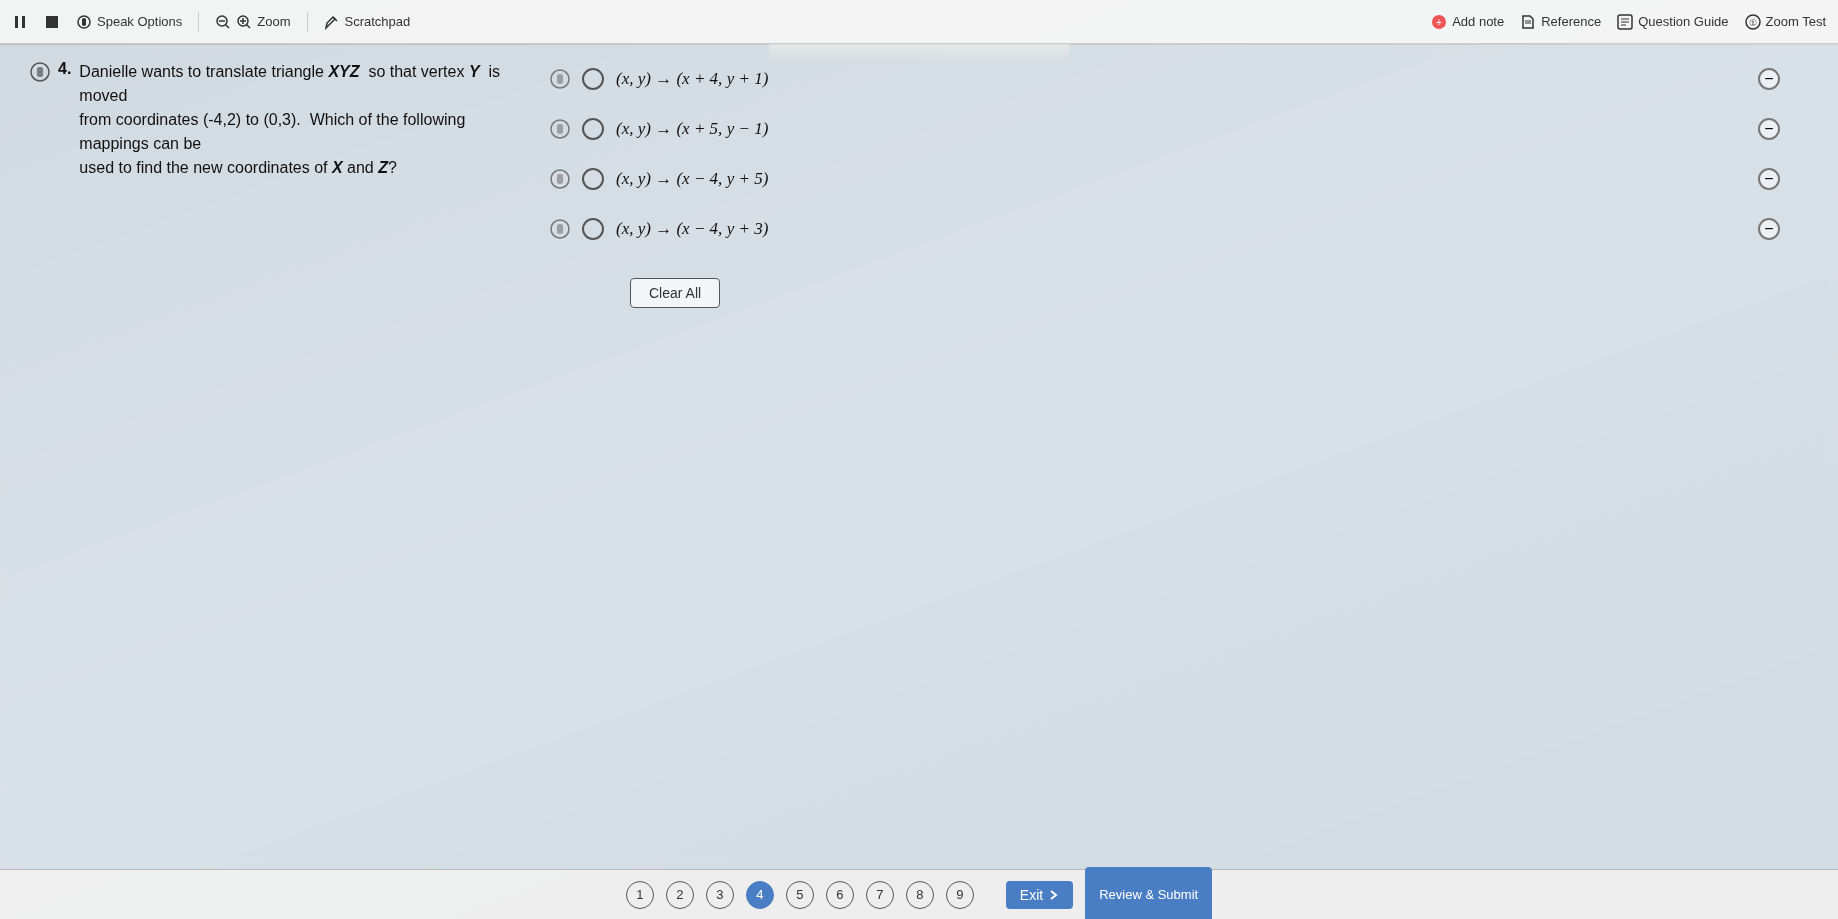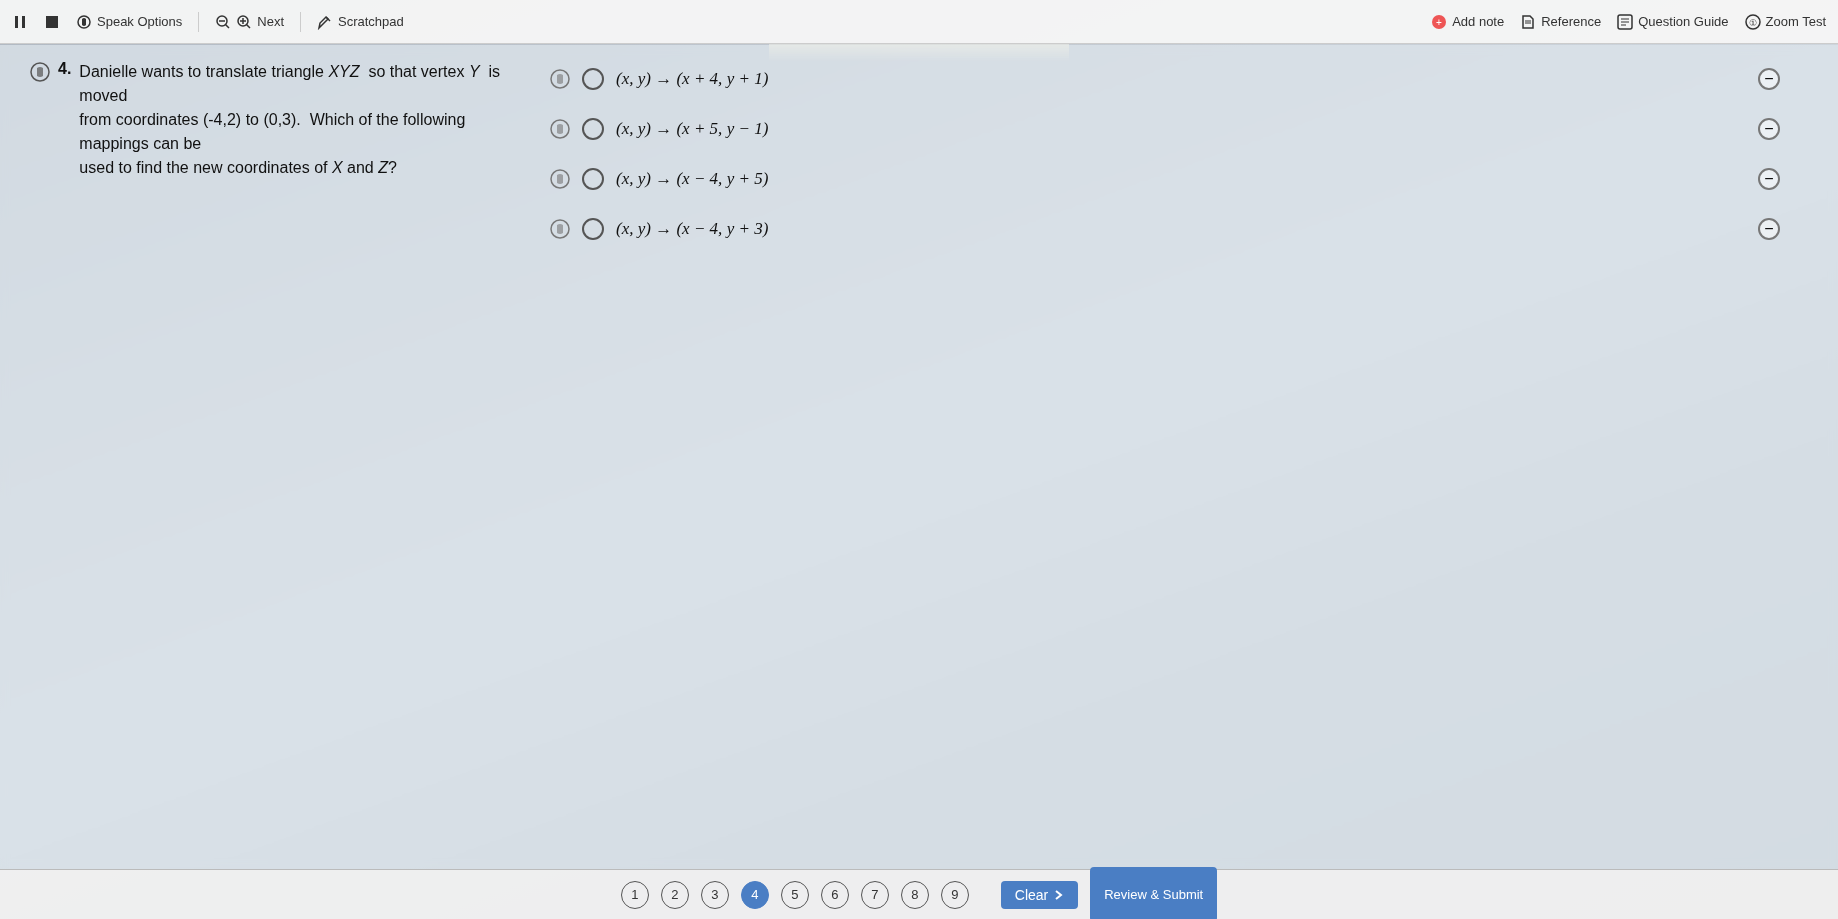--- a/index.html
+++ b/index.html
@@ -128,20 +128,21 @@
     }
 
     .question-text {
       font-size: 16px;
       color: #111;
       line-height: 1.5;
     }
 
     .question-text em {
       font-style: italic;
+      font-weight: bold;
     }
 
     
     .answers-block {
       flex: 1;
       display: flex;
       flex-direction: column;
       gap: 28px;
       margin-top: 8px;
     }
@@ -328,21 +329,21 @@
         <circle cx="7" cy="7" r="5"></circle>
           <line x1="10.5" y1="10.5" x2="14" y2="14"></line>
           <line x1="4" y1="7" x2="10" y2="7"></line>
       </svg>
       <svg viewBox="0 0 16 16" fill="none" stroke="currentColor" stroke-width="1.5">
         <circle cx="7" cy="7" r="5"></circle>
           <line x1="10.5" y1="10.5" x2="14" y2="14"></line>
           <line x1="4" y1="7" x2="10" y2="7"></line>
           <line x1="7" y1="4" x2="7" y2="10"></line>
       </svg>
-      <span>Next</span>
+      <span>Zoom</span>
     </div>
 
     <div class="toolbar-separator"></div>
 
     <div class="toolbar-item">
       <svg viewBox="0 0 16 16" fill="currentColor">
         <path d="M2 14 L5 11 L11 5 L9 3 L3 9 Z" fill="none" stroke="currentColor" stroke-width="1.5"></path>
         <path d="M9 3 L13 7" stroke="currentColor" stroke-width="1.5"></path>
       </svg>
       <span>Scratchpad</span>
@@ -468,37 +469,40 @@
             </svg>
           </span>
           <div class="radio-circle"></div>
           <span class="answer-text math">
             (<em>x</em>, <em>y</em>) → (<em>x</em> − 4, <em>y</em> + 3)
           </span>
         </div>
         <div class="right-elim" title="Eliminate">−</div>
       </div>
 
+      <div>
+        <button class="clear-all-btn">Clear All</button>
+      </div>
 
     </div>
   </div>
 </div>
 
 <div class="bottom-nav">
   <button class="nav-question-btn">1</button>
   <button class="nav-question-btn">2</button>
   <button class="nav-question-btn">3</button>
   <button class="nav-question-btn active">4</button>
   <button class="nav-question-btn">5</button>
   <button class="nav-question-btn">6</button>
   <button class="nav-question-btn">7</button>
   <button class="nav-question-btn">8</button>
   <button class="nav-question-btn">9</button>
   <button class="nav-next-btn">
-    <span>Clear</span>
+    <span>Exit</span>
     <svg width="12" height="12" viewBox="0 0 12 12">
       <path d="M4 2 L9 6 L4 10" fill="none" stroke="white" stroke-width="2"></path>
     </svg>
   </button>
   <button class="nav-review-btn">
     <span>Review &amp; Submit</span>
   </button>
 </div>
 
 </body></html>

